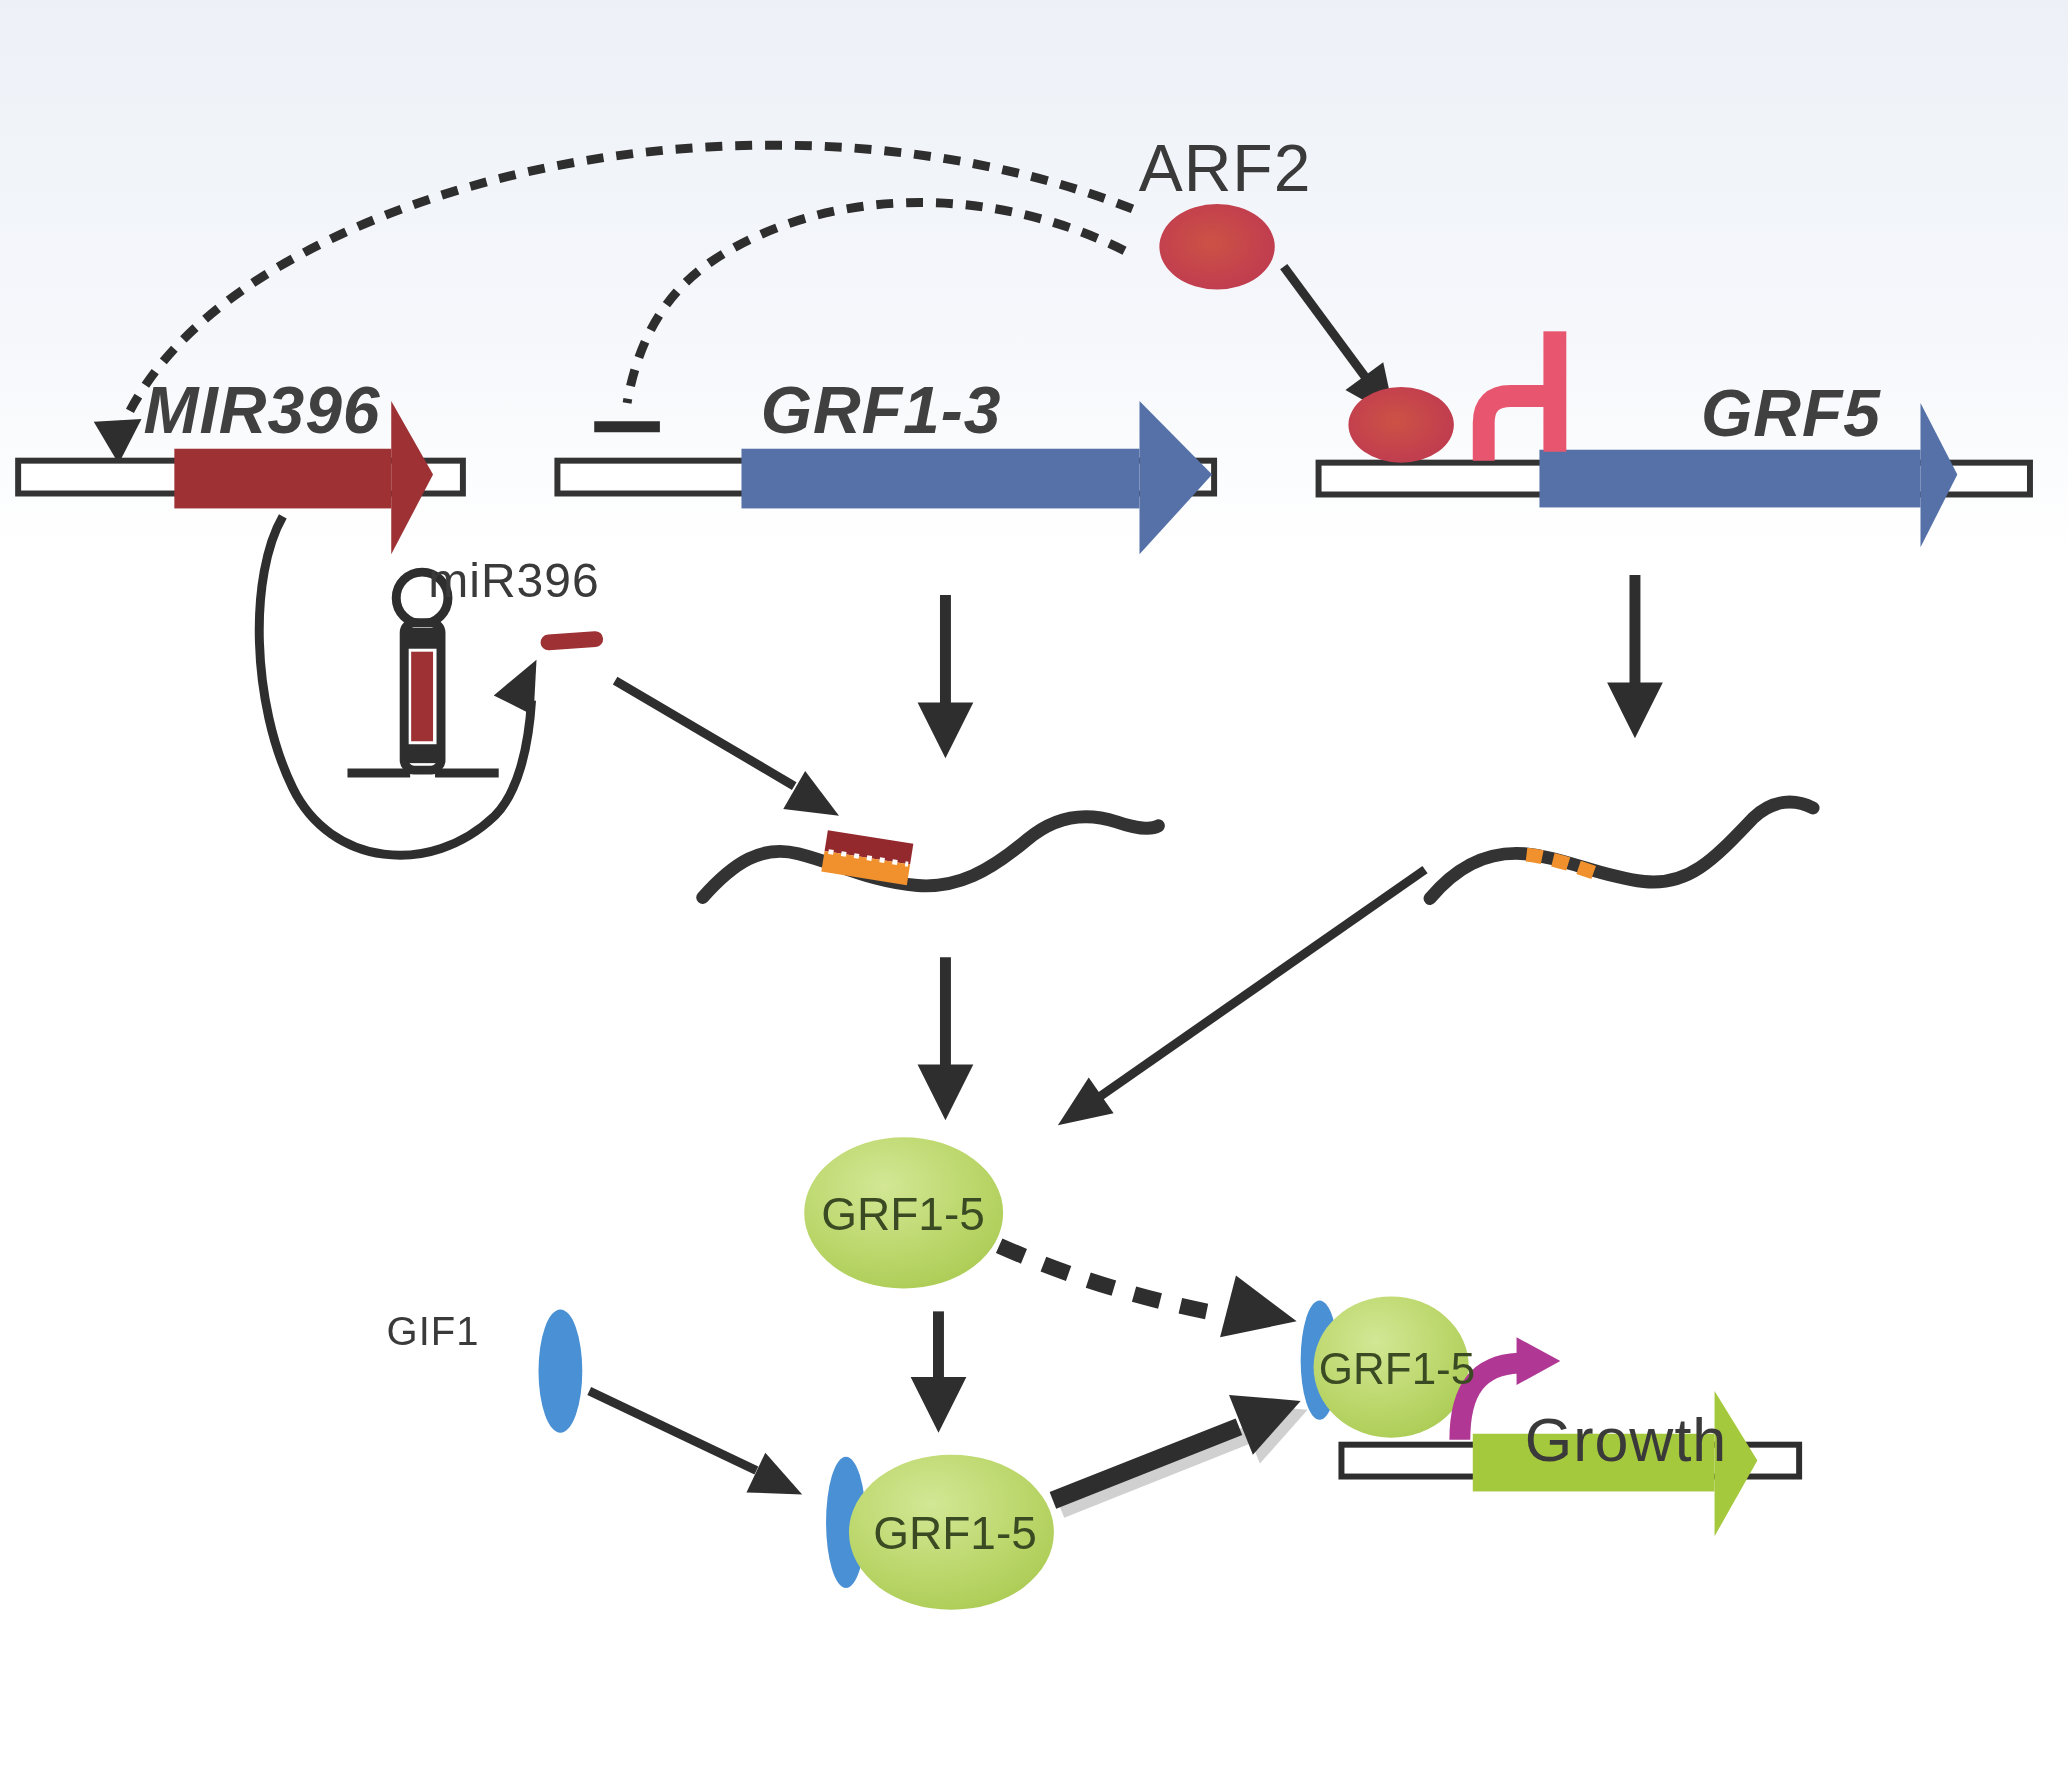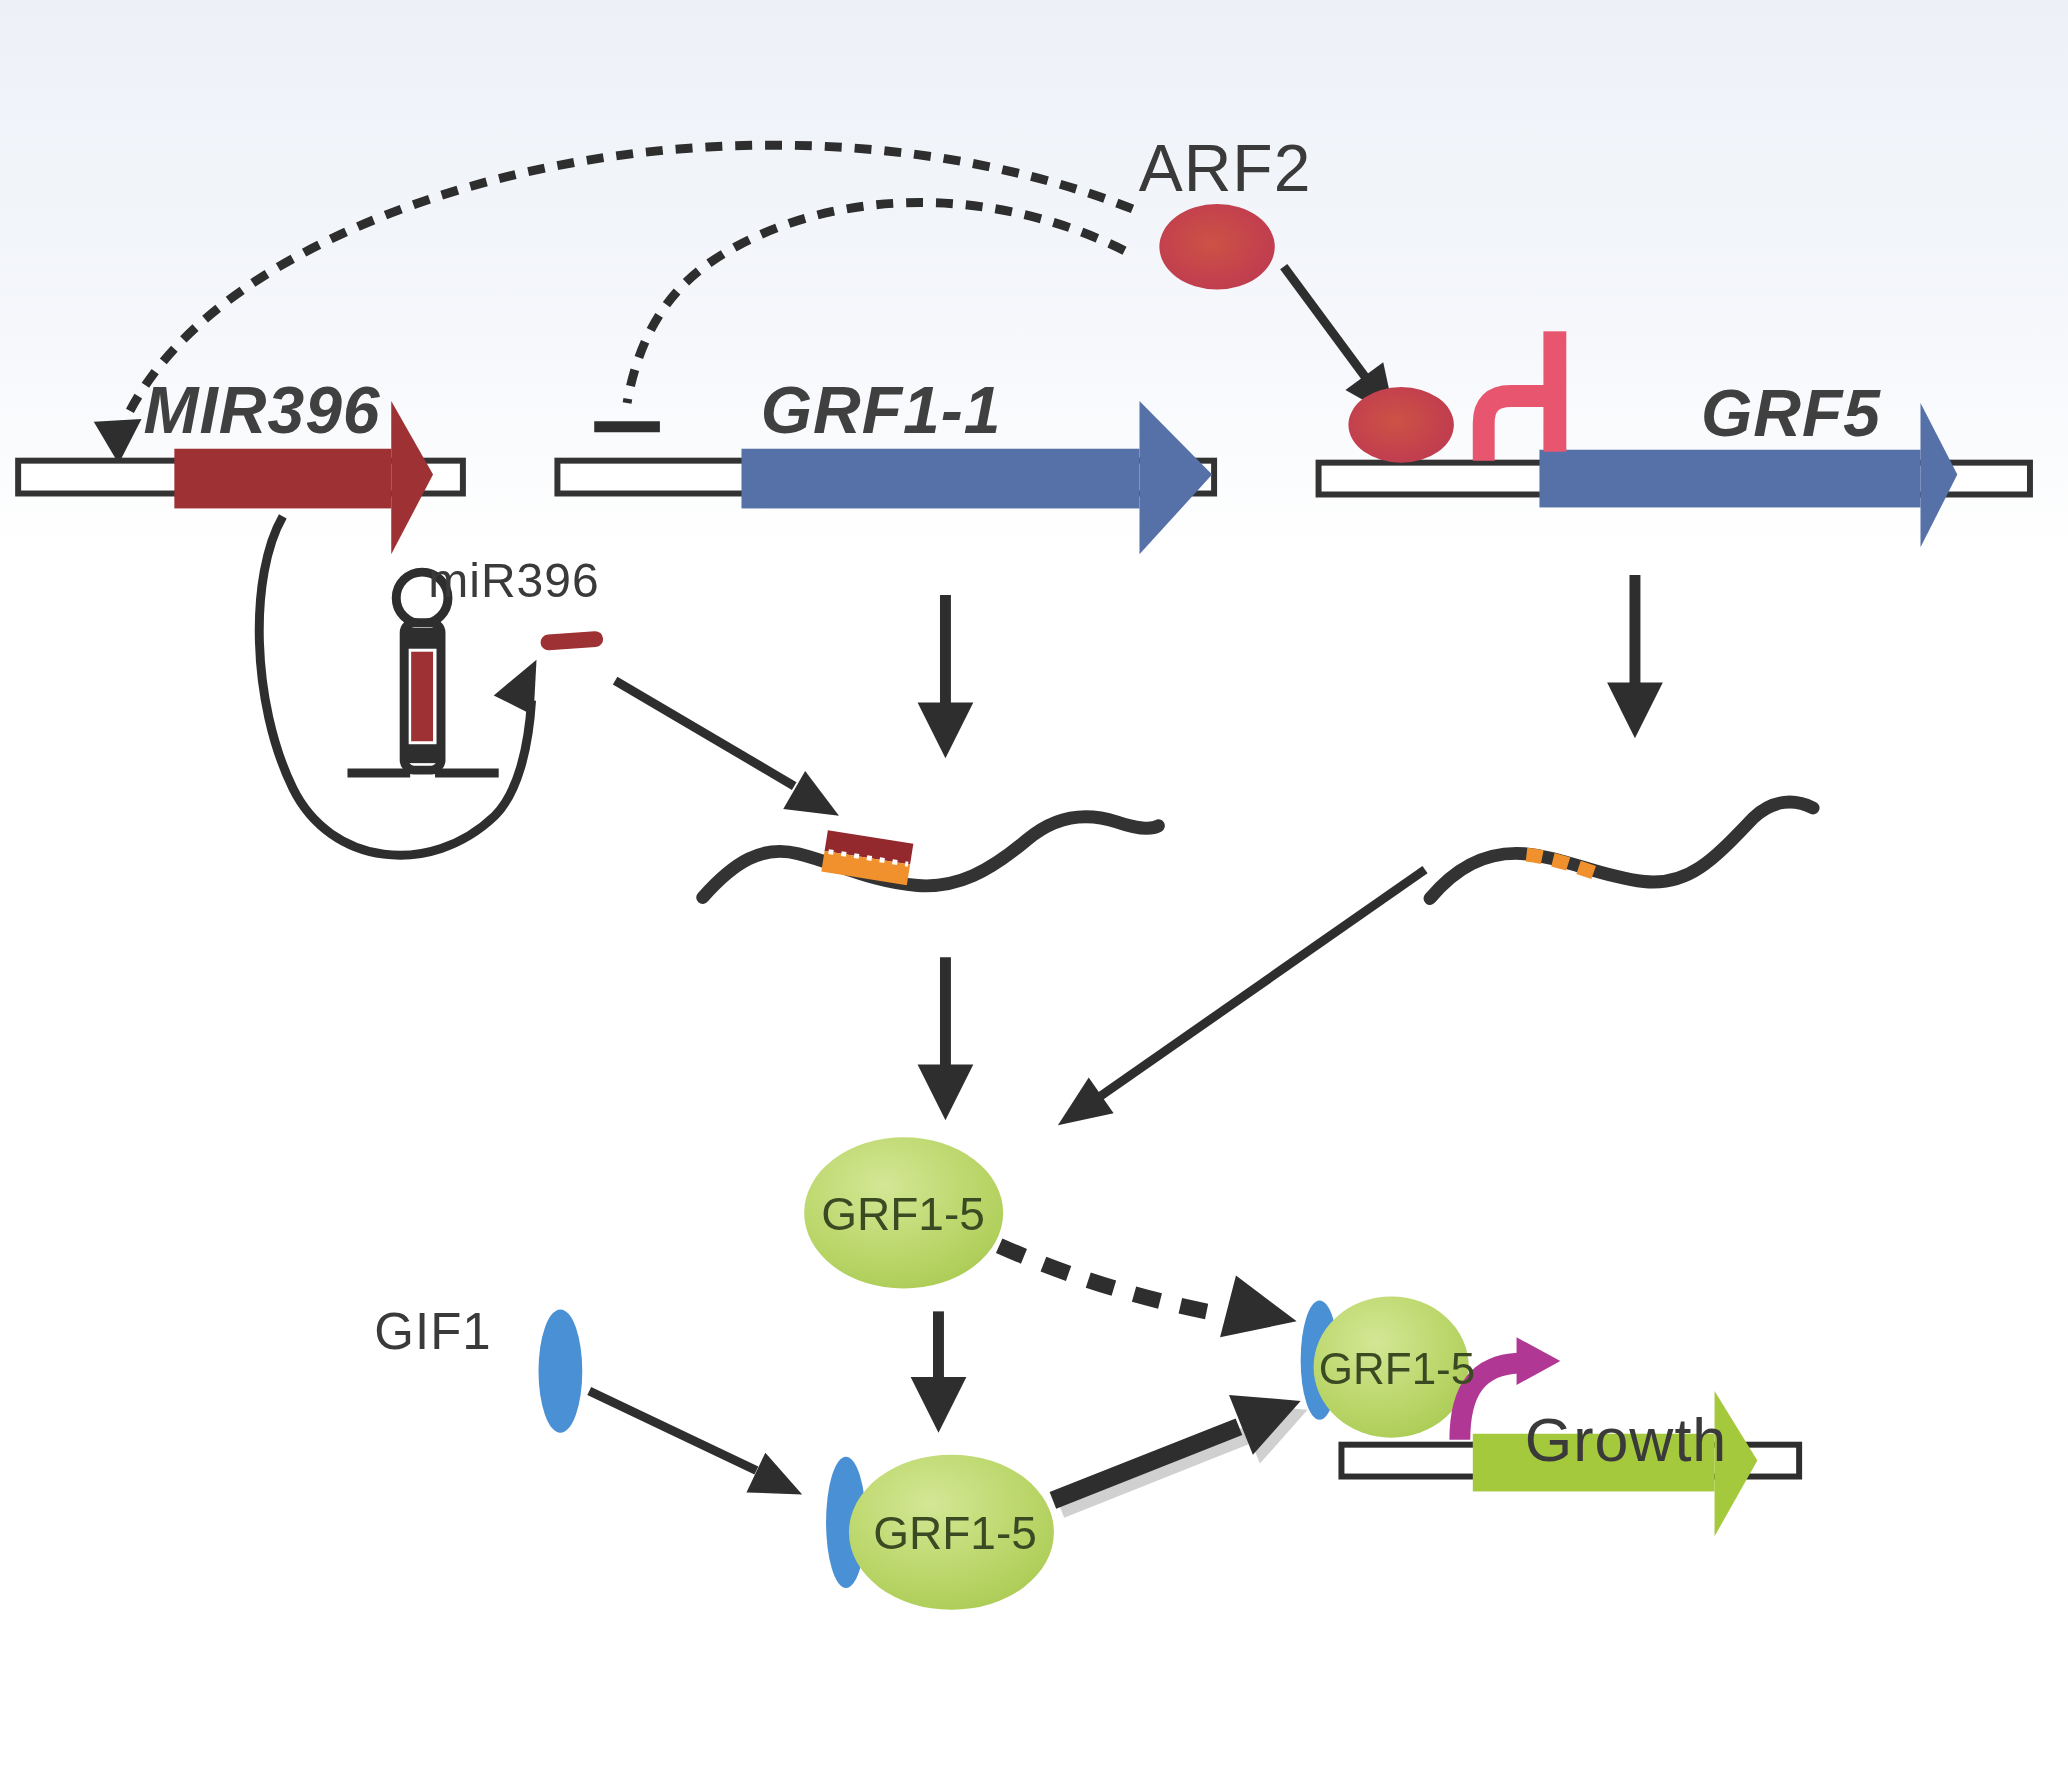--- a/index.html
+++ b/index.html
@@ -176,24 +176,24 @@
       <ellipse cx="1398" cy="1374" rx="78" ry="71" fill="url(#gradGreen)"></ellipse>
     </g>
 
     <g>
       <path d="M 1467 1447 C 1467 1396, 1486 1372, 1526 1370" fill="none" stroke-width="21" stroke="#b03894"></path>
       <polygon points="1568,1368 1524,1344 1524,1392" fill="#b03894"></polygon>
     </g>
   </svg>
 
   <div class="lbl gene" style="left:262px;  top:410px;">MIR396</div>
-  <div class="lbl gene" style="left:881px;  top:410px;">GRF1-1</div>
+  <div class="lbl gene" style="left:881px;  top:410px;">GRF1-3</div>
   <div class="lbl gene" style="left:1791px; top:413px;text-align:right;">GRF5</div>
   <div class="lbl protein" style="left:1225px; top:168px;">ARF2</div>
   <div class="lbl protein" style="left:514px;  top:580px;font-size:48px;">miR396</div>
   <div class="lbl inellipse" style="left:903px;  top:1214px;">GRF1-5</div>
-  <div class="lbl protein" style="left:433px;  top:1331px;font-size:51px;">GIF1</div>
+  <div class="lbl protein" style="left:433px;  top:1331px;font-size:40px;">GIF1</div>
   <div class="lbl inellipse" style="left:955px;  top:1533px;">GRF1-5</div>
   <div class="lbl inellipse small" style="left:1397px; top:1369px;">GRF1-5</div>
   <div class="lbl protein" style="left:1626px; top:1440px;font-size:61px;">Growth</div>
 
 </div>
 
 
 </body></html>

